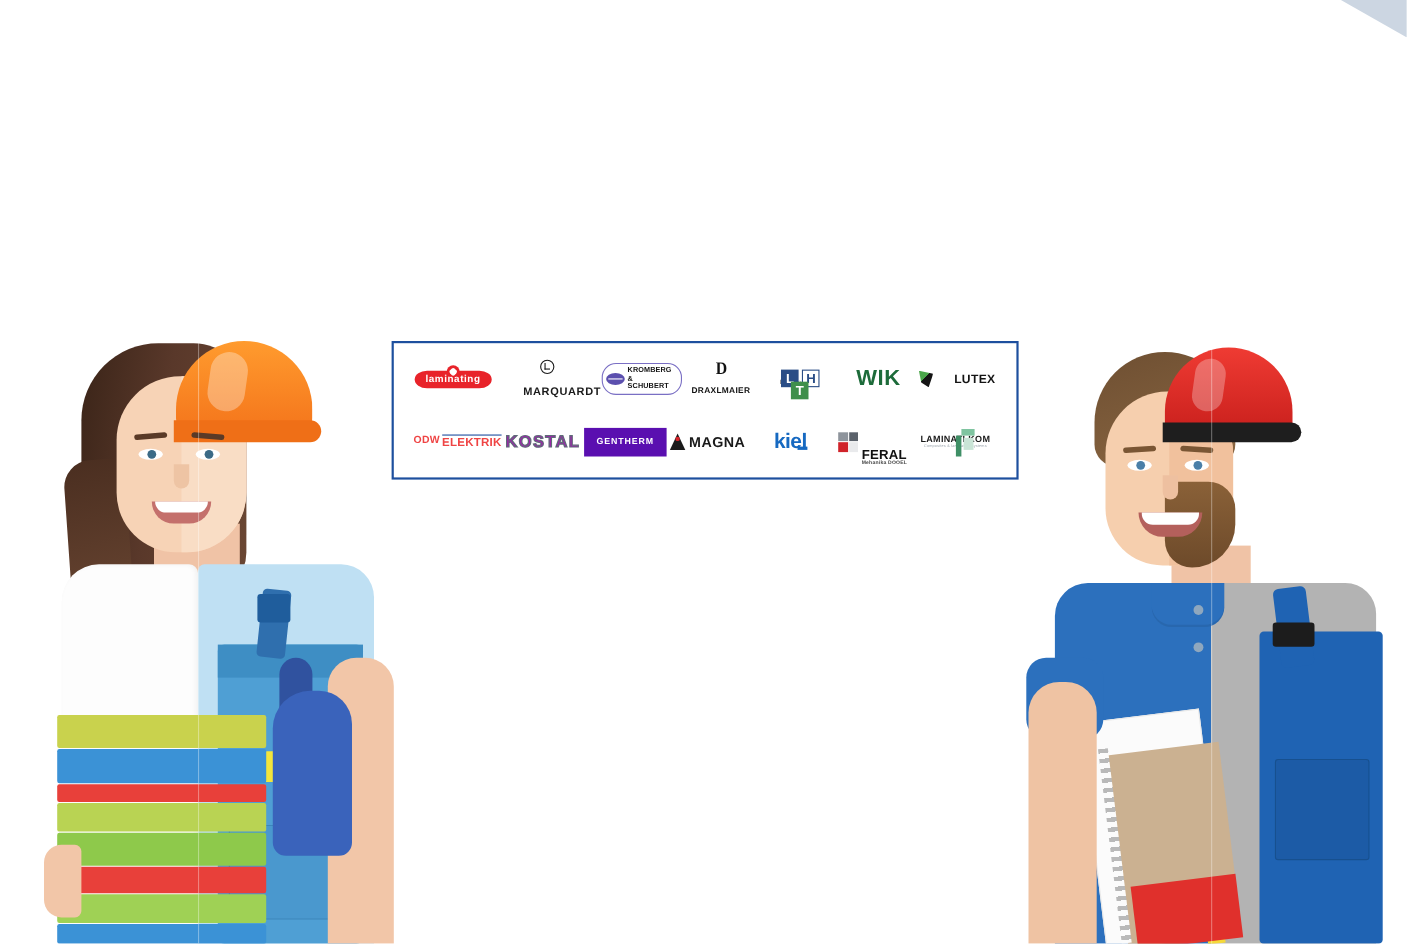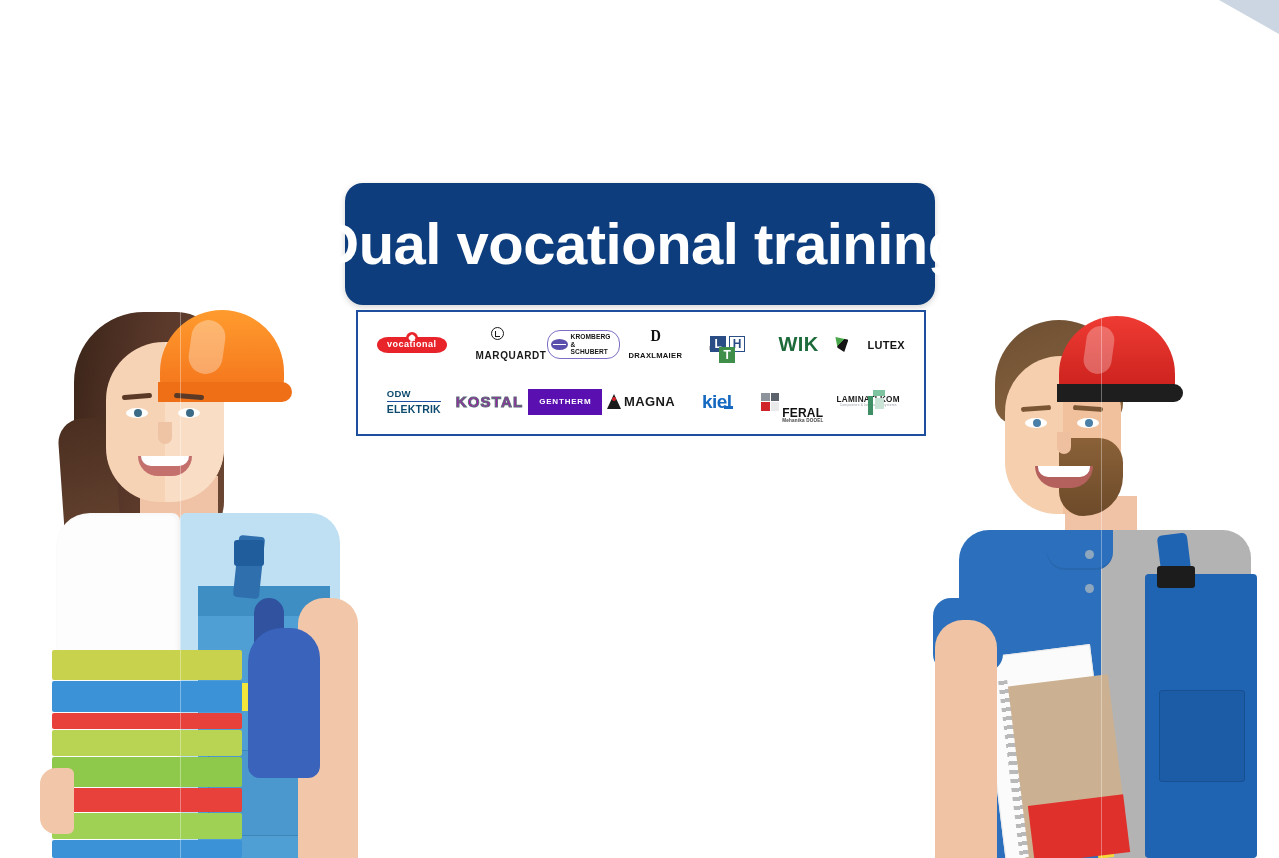--- a/index.html
+++ b/index.html
@@ -245,21 +245,21 @@
     flex: none;
   }
   .lg-lutex .ltext {
     font-size: 11px;
     font-weight: bold;
     color: #141414;
     letter-spacing: 0.3px;
     font-family: "Liberation Sans", sans-serif;
   }
 
-  .lg-odw { display: flex; align-items: flex-start; gap: 2px; color: #0c4a6e; flex-direction: column; }
+  .lg-odw { display: flex; align-items: flex-start; gap: 2px; color: #ef4444; }
   .lg-odw .odw {
     font-size: 9.5px;
     font-weight: bold;
     letter-spacing: 0.2px;
     font-family: "Liberation Sans", sans-serif;
   }
   .lg-odw .elektrik {
     font-size: 10.5px;
     font-weight: bold;
     letter-spacing: 0.2px;
@@ -736,32 +736,29 @@
     <div class="ph pr-eye-l"></div>
     <div class="ph pr-eye-r"></div>
     <div class="ph pr-pup-l"></div>
     <div class="ph pr-pup-r"></div>
     <div class="ph pr-nose"></div>
     <div class="ph pr-mouth"></div>
     <div class="ph pr-teeth"></div>
     <div class="split-seam" style="left:192px;"></div>
   </div>
 
-  <div class="headline-banner">
-    <span class="headline-text">Dual vocational training</span>
-  </div>
 
   <div class="logo-panel">
 
     <div class="logo-row">
 
       <div class="logo-cell">
         <span class="lg-vitaminka">
           <span class="dot"></span>
-          <span class="vtext">vocational</span>
+          <span class="vtext">laminating</span>
         </span>
       </div>
 
       <div class="logo-cell">
         <span class="lg-marquardt">
           <span class="ring"></span>
           <span class="mname">MARQUARDT</span>
         </span>
       </div>
 

